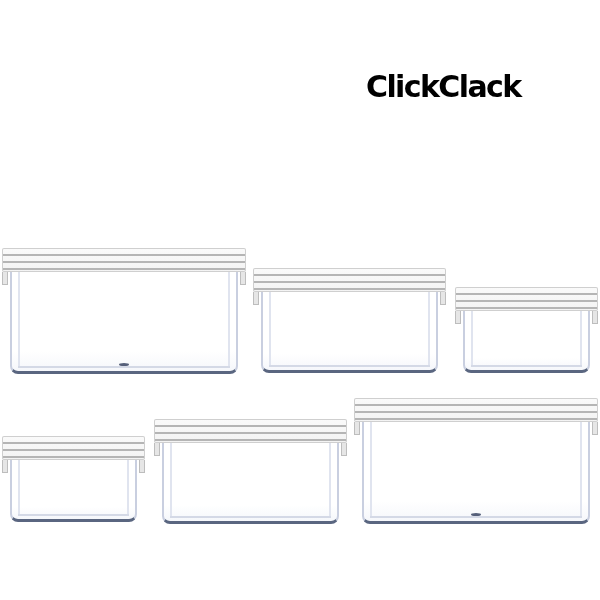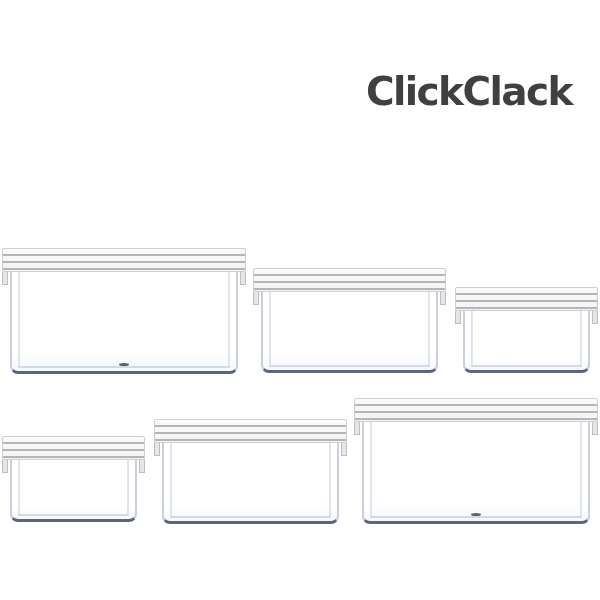--- a/index.html
+++ b/index.html
@@ -13,23 +13,23 @@
       position: relative;
       overflow: hidden;
       font-family: "DejaVu Sans", sans-serif;
     }
     .logo {
       position: absolute;
       left: 366px;
       top: 72px;
       font-family: "DejaVu Sans", sans-serif;
       font-weight: bold;
-      font-size: 39px;
+      font-size: 30px;
       letter-spacing: -1.6px;
-      color: #404040;
+      color: #000000;
       line-height: 1;
       white-space: nowrap;
     }
     .container {
       position: absolute;
     }
     .lid {
       position: absolute;
       left: 0;
       right: 0;

